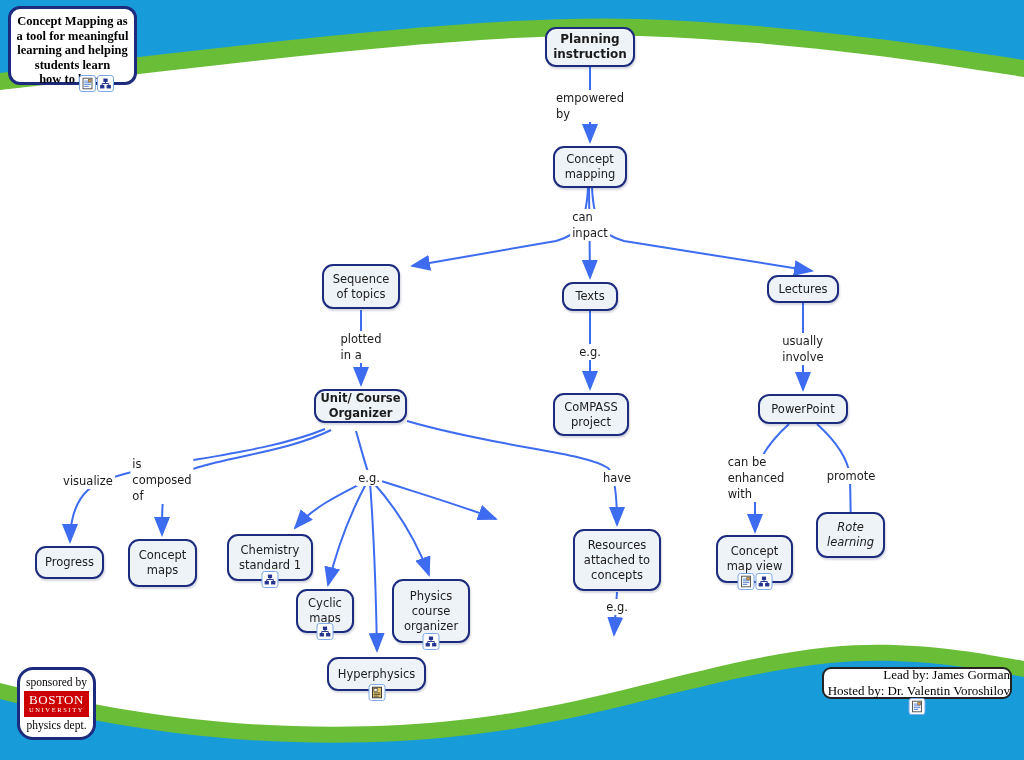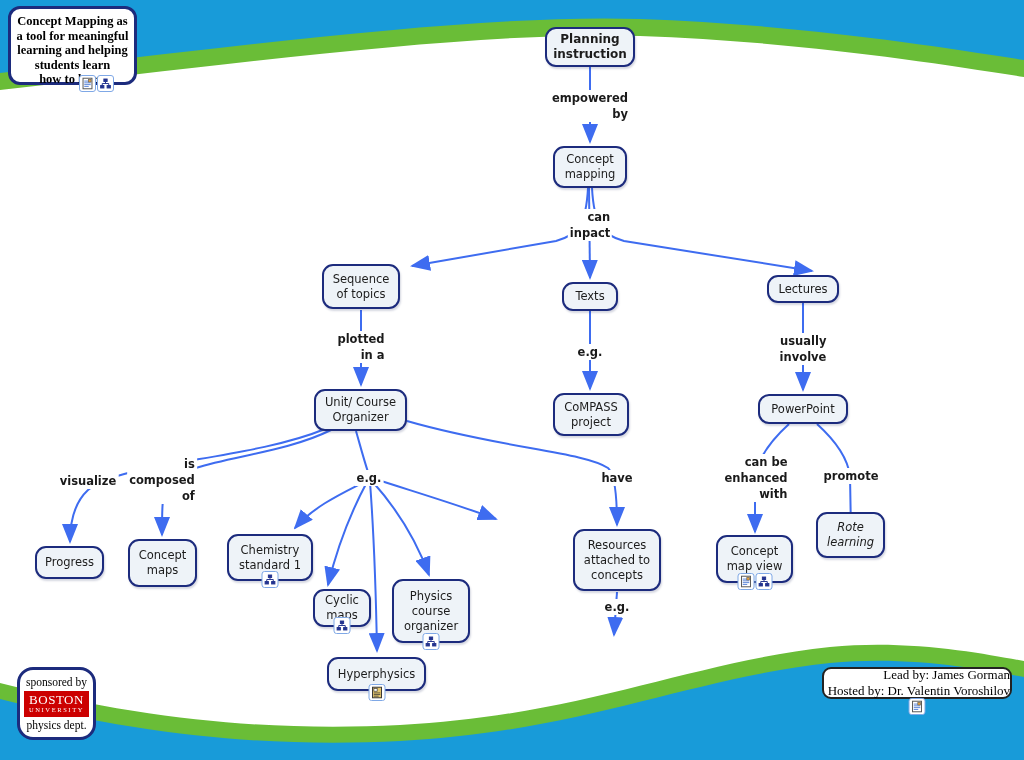--- a/index.html
+++ b/index.html
@@ -26,22 +26,22 @@
   .icons.lower{bottom:-12px;}
   .res-icon{
     width:17px; height:17px; background:#ffffff;
     border:1px solid #7fa8e6; border-radius:3px;
     display:inline-flex; align-items:center; justify-content:center;
     box-sizing:border-box;
   }
   .res-icon svg{display:block;}
   .link-label{
     position:absolute; z-index:2; transform:translate(-50%,-50%);
-    background:#ffffff; padding:0 2px; text-align:right;
-    font-size:11.5px; line-height:16px; color:#1a1a1a; white-space:pre-line;font-weight:bold;
+    background:#ffffff; padding:0 2px; text-align:left;
+    font-size:11.5px; line-height:16px; color:#1a1a1a; white-space:pre-line;
   }
   .note-box{
     position:absolute; z-index:3; box-sizing:border-box;
     background:#ffffff; border:3px solid #1c2b7d; border-radius:12px;
     font-family:"Liberation Serif",serif; font-weight:bold;
     font-size:12.5px; line-height:14.5px; color:#000;
     text-align:center; padding-top:5px; white-space:pre-line;
   }
   .sponsor-box{
     position:absolute; z-index:3; box-sizing:border-box;
@@ -146,21 +146,21 @@
   </div>
 
   <div class="node" style="left:562px;top:282px;width:56px;height:29px;">
     <span class="lbl">Texts</span>
   </div>
 
   <div class="node" style="left:767px;top:275px;width:72px;height:28px;">
     <span class="lbl">Lectures</span>
   </div>
 
-  <div class="node" style="left:314px;top:389px;width:93px;height:42px;">
+  <div class="node" style="left:314px;top:389px;width:93px;height:34px;font-weight:bold;">
     <span class="lbl">Unit/ Course
 Organizer</span>
   </div>
 
   <div class="node" style="left:35px;top:546px;width:69px;height:33px;">
     <span class="lbl">Progress</span>
   </div>
 
   <div class="node" style="left:128px;top:539px;width:69px;height:48px;">
     <span class="lbl">Concept
@@ -177,21 +177,21 @@
               <rect x="6" y="2.5" width="4" height="3"></rect>
               <path d="M8,5.5 L8,8 M4,8 L12,8 M4,8 L4,10.5 M12,8 L12,10.5" fill="none"></path>
               <rect x="2" y="10.5" width="4" height="3"></rect>
               <rect x="10" y="10.5" width="4" height="3"></rect>
             </g>
           </svg>
       </span>
     </span>
   </div>
 
-  <div class="node" style="left:313px;top:589px;width:58px;height:38px;">
+  <div class="node" style="left:296px;top:589px;width:58px;height:44px;">
     <span class="lbl">Cyclic
 maps</span>
     <span class="icons">
       <span class="res-icon">
         <svg width="13" height="13" viewBox="0 0 16 16">
             <g stroke="#23338f" stroke-width="1.2" fill="#23338f">
               <rect x="6" y="2.5" width="4" height="3"></rect>
               <path d="M8,5.5 L8,8 M4,8 L12,8 M4,8 L4,10.5 M12,8 L12,10.5" fill="none"></path>
               <rect x="2" y="10.5" width="4" height="3"></rect>
               <rect x="10" y="10.5" width="4" height="3"></rect>

